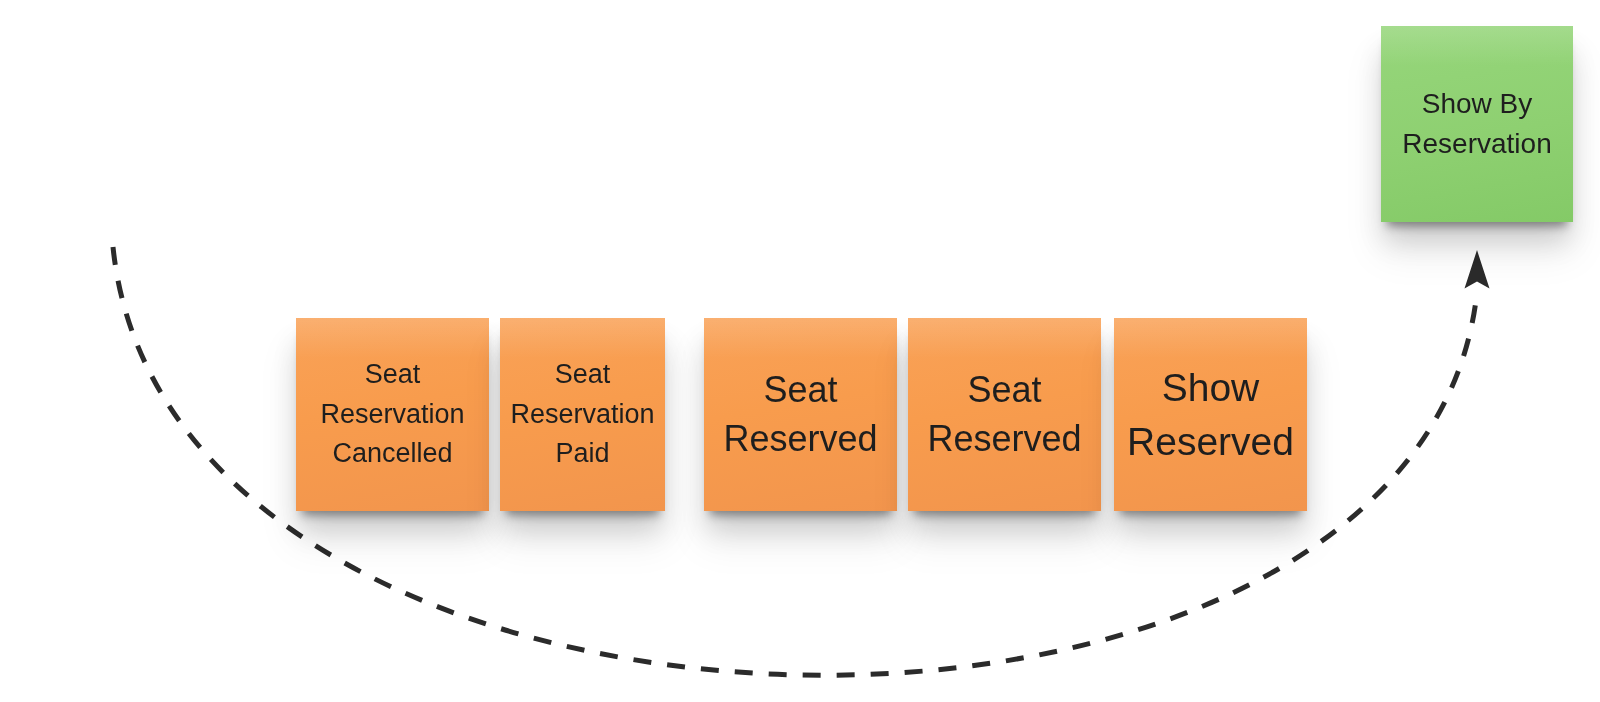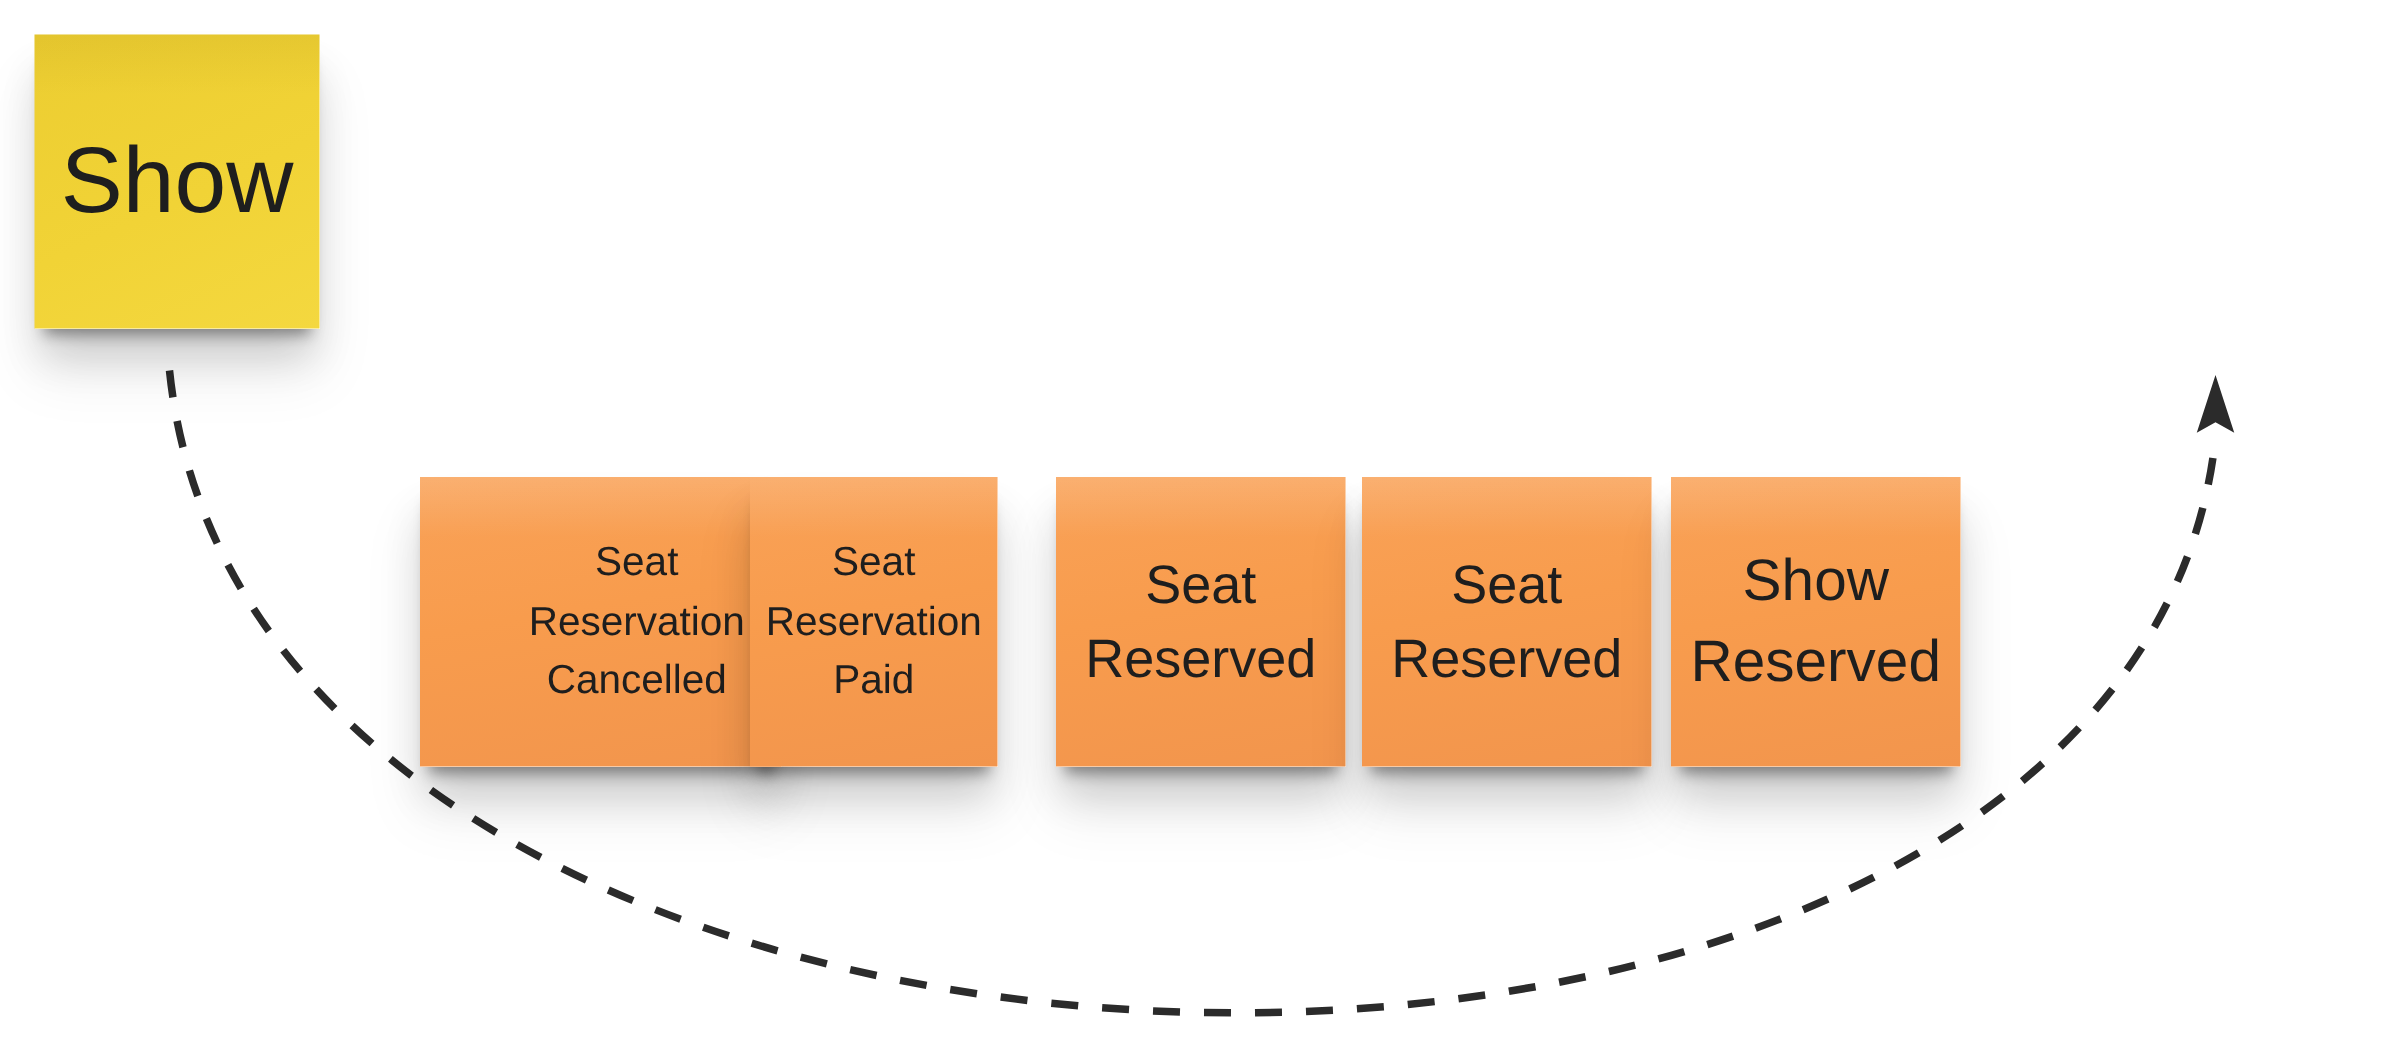--- a/index.html
+++ b/index.html
@@ -59,40 +59,37 @@
     pointer-events: none;
   }
   .label--xl { font-size: 62px; line-height: 1.15; max-width: 180px; }
   .label--sm { font-size: 27px; line-height: 1.47; max-width: 170px; }
   .label--md { font-size: 36px; line-height: 1.36; max-width: 176px; }
   .label--lg { font-size: 39px; line-height: 1.37; max-width: 182px; }
   .label--green { font-size: 28px; line-height: 1.43; max-width: 172px; }
 
   
   #note-show                { left: 23px;   top: 23px;  width: 190px; height: 196px; }
-  #note-seat-res-cancelled  { left: 280px;  top: 318px; width: 193px; height: 193px; padding-left: 48px; }
+  #note-seat-res-cancelled  { left: 296px;  top: 318px; width: 193px; height: 193px; }
   #note-seat-res-paid       { left: 500px;  top: 318px; width: 165px; height: 193px; }
   #note-seat-reserved-1     { left: 704px;  top: 318px; width: 193px; height: 193px; }
   #note-seat-reserved-2     { left: 908px;  top: 318px; width: 193px; height: 193px; }
   #note-show-created        { left: 1114px; top: 318px; width: 193px; height: 193px; }
   #note-show-by-reservation { left: 1381px; top: 26px;  width: 192px; height: 196px; }
 </style>
 </head>
 <body>
 
 <div id="board">
 
   <svg id="connector-svg" viewBox="0 0 1600 702" xmlns="http://www.w3.org/2000/svg">
     <path d="M 113 247 C 170 800, 1420 820, 1477 292" fill="none" stroke="#2b2b2b" stroke-width="5" stroke-dasharray="18 16" stroke-linecap="butt"></path>
     <path d="M 1477 250 L 1489.5 288.5 L 1477 281.5 L 1464.5 288.5 Z" fill="#2b2b2b"></path>
   </svg>
 
-  <div class="note note--yellow" id="note-show">
-    <span class="note__label label--xl">Show</span>
-  </div>
 
   <div class="note note--orange" id="note-seat-res-cancelled">
     <span class="note__label label--sm">Seat Reservation Cancelled</span>
   </div>
 
   <div class="note note--orange" id="note-seat-res-paid">
     <span class="note__label label--sm">Seat Reservation Paid</span>
   </div>
 
   <div class="note note--orange" id="note-seat-reserved-1">
@@ -100,14 +97,17 @@
   </div>
 
   <div class="note note--orange" id="note-seat-reserved-2">
     <span class="note__label label--md">Seat Reserved</span>
   </div>
 
   <div class="note note--orange" id="note-show-created">
     <span class="note__label label--lg">Show Reserved</span>
   </div>
 
+  <div class="note note--green" id="note-show-by-reservation">
+    <span class="note__label label--green">Show By Reservation</span>
+  </div>
 
 </div>
 
 </body></html>

